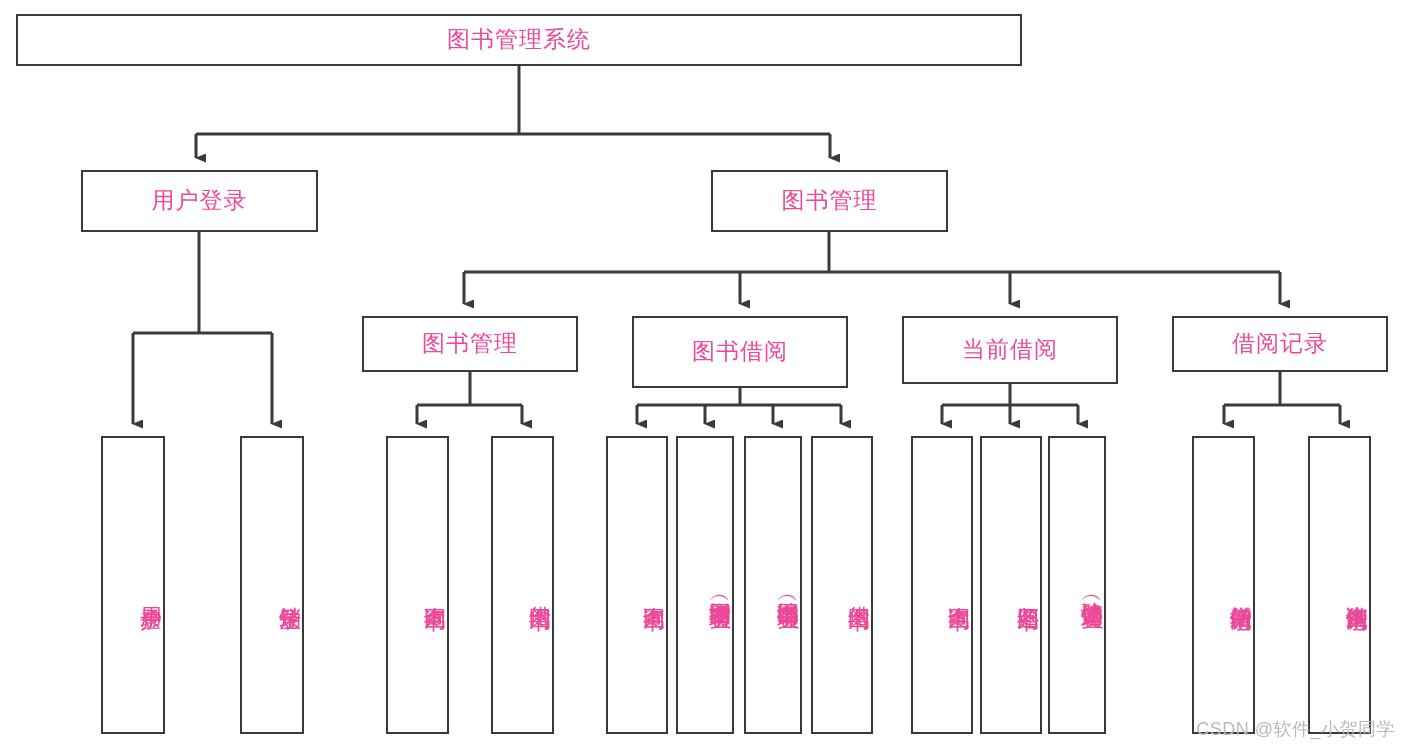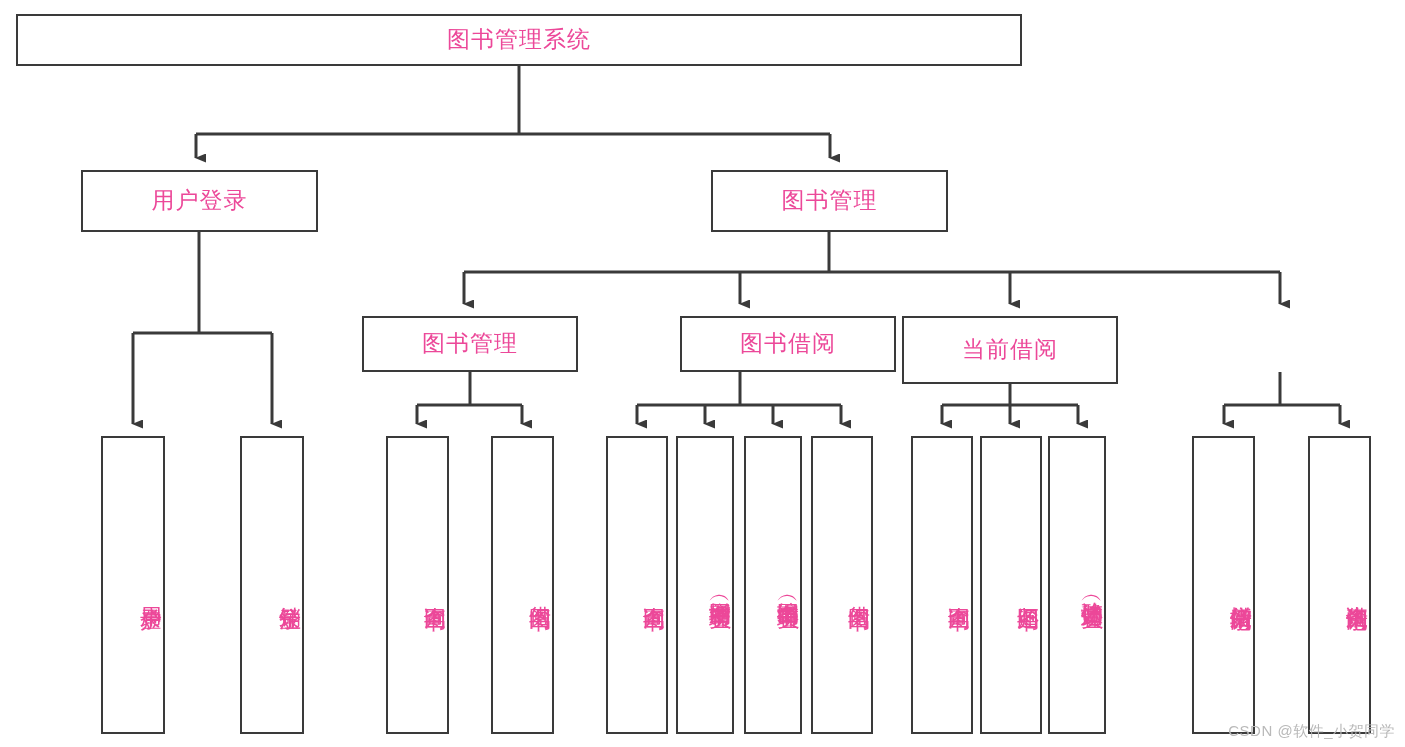--- a/index.html
+++ b/index.html
@@ -53,21 +53,21 @@
   }
   .node.v > span {
     writing-mode: vertical-rl;
     text-orientation: upright;
     white-space: normal;
   }
   #watermark {
     position: absolute;
     right: 10px;
     bottom: 6px;
-    font-size: 15px;
+    font-size: 18px;
     color: #b9b9b9;
     z-index: 5;
     white-space: nowrap;
     letter-spacing: 0.5px;
   }
 </style>
 </head>
 <body>
 
 <div id="canvas">
@@ -129,25 +129,28 @@
   <div class="node h" style="left:81px; top:170px; width:237px; height:62px;">
     <span>用户登录</span>
   </div>
   <div class="node h" style="left:711px; top:170px; width:237px; height:62px;">
     <span>图书管理</span>
   </div>
 
   <div class="node h" style="left:362px; top:316px; width:216px; height:56px;">
     <span>图书管理</span>
   </div>
-  <div class="node h" style="left:632px; top:316px; width:216px; height:56px;margin-left:48px;">
+  <div class="node h" style="left:632px; top:316px; width:216px; height:72px;">
     <span>图书借阅</span>
   </div>
   <div class="node h" style="left:902px; top:316px; width:216px; height:68px;">
     <span>当前借阅</span>
+  </div>
+  <div class="node h" style="left:1172px; top:316px; width:216px; height:56px;">
+    <span>借阅记录</span>
   </div>
 
   <div class="node v" style="left:101px; top:436px; width:64px; height:298px;">
     <span>用户登录</span>
   </div>
   <div class="node v" style="left:240px; top:436px; width:64px; height:298px;">
     <span>注销登录</span>
   </div>
 
   <div class="node v" style="left:386px; top:436px; width:63px; height:298px;">

